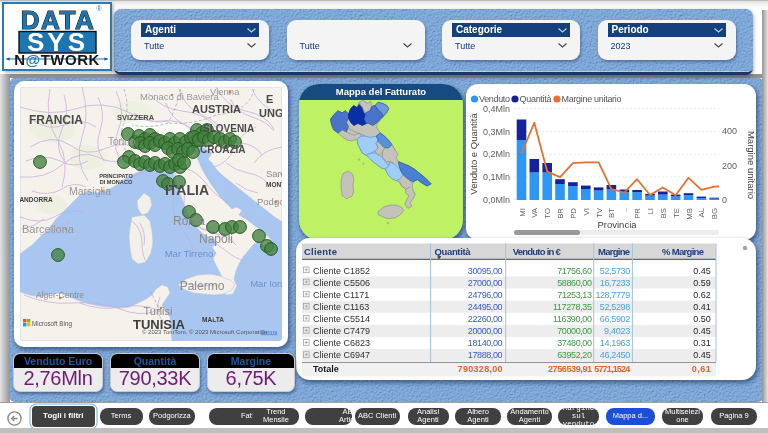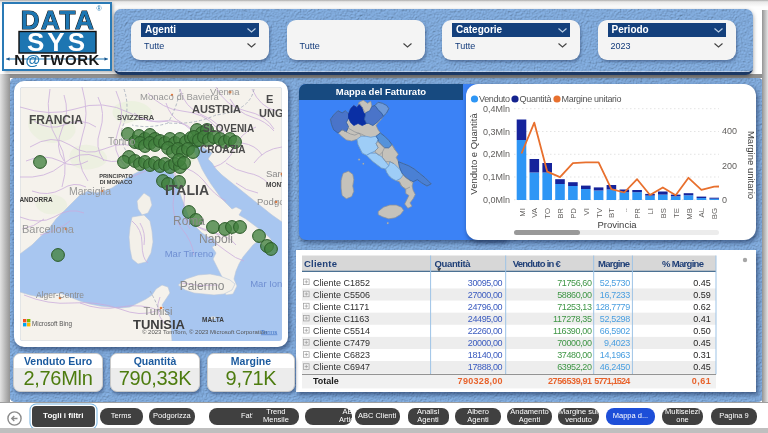--- a/index.html
+++ b/index.html
@@ -19,22 +19,22 @@
   .slhead svg,.slval svg{position:absolute;right:3px;top:4.5px;}
   .slval{position:absolute;left:13px;top:21px;font-size:9px;color:#123a7a;width:112px;}
   
   #logo{left:2px;top:2px;width:106px;height:65px;background:#fff;border:2px solid #2a7ab6;box-shadow:1.5px 2px 3px rgba(0,0,0,.28);}
   
   #navbar{left:0;top:402px;width:768px;height:25.5px;background:#ffffff;border-top:1px solid #9f9f9f;}
   #botstrip{left:0;top:427.5px;width:768px;height:5.5px;background:#bfbfbf;}
   .nb{position:absolute;top:4.5px;height:17.5px;border-radius:8px;background:#404040;color:#fff;font-size:7.5px;line-height:8.2px;display:flex;align-items:center;justify-content:center;text-align:center;box-sizing:border-box;}
   
   .kpi{position:absolute;top:353px;height:37px;border-radius:7px;overflow:hidden;background:#ececec;box-shadow:1px 2px 3px rgba(30,50,90,.5);border:1px solid #c9c9c9;}
-  .kpihead{height:14px;background:#ffffff;color:#1b5a9e;font-weight:bold;font-size:10.5px;text-align:center;line-height:15px;}
-  .kpival{height:23px;color:#4d7c0f;font-size:20px;text-align:center;line-height:21px;letter-spacing:-.3px;}
+  .kpihead{height:14px;background:#000000;color:#1b5a9e;font-weight:bold;font-size:10.5px;text-align:center;line-height:15px;}
+  .kpival{height:23px;color:#701a75;font-size:20px;text-align:center;line-height:21px;letter-spacing:-.3px;}
   
   .card{position:absolute;background:#fff;box-shadow:1.5px 2.5px 4px rgba(20,40,80,.55);}
 </style></head>
 <body>
 <svg width="0" height="0" style="position:absolute">
     <defs>
  <filter id="tex" x="0" y="0" width="100%" height="100%">
    <feTurbulence type="fractalNoise" baseFrequency="0.8" numOctaves="3" seed="11" result="n"></feTurbulence>
    <feDiffuseLighting in="n" lighting-color="#ffffff" surfaceScale="1.5" diffuseConstant="1" result="dl">
           <feDistantLight azimuth="235" elevation="58"></feDistantLight>
@@ -291,21 +291,21 @@
    <rect y="4" width="3.4" height="3.4" fill="#00a4ef"></rect>
           <rect x="4" y="4" width="3.4" height="3.4" fill="#ffb900"></rect>
   </g>
   <text x="12" y="239">Microsoft Bing</text>
   <text x="122" y="246.5" font-size="6">© 2023 TomTom, © 2023 Microsoft Corporation</text>
   <text x="241" y="246.5" font-size="6" fill="#3b6fc4" text-decoration="underline">Terms</text>
  </g>
 </svg>
 </div>
 
-<div class="card" id="fatcard" style="left:299px;top:84px;width:164px;height:156px;border-radius:7px;background:#3b82f6;overflow:hidden;padding-left:45px;">
+<div class="card" id="fatcard" style="left:299px;top:84px;width:164px;height:156px;border-radius:20px;background:#bef264;overflow:hidden;">
  <div style="position:absolute;left:0;top:0;width:164px;height:15.5px;background:#174a80;color:#fff;font-weight:bold;font-size:9.5px;text-align:center;line-height:16.5px;">Mappa del Fatturato</div>
  <svg style="position:absolute;left:0;top:15.5px" width="164" height="140" viewBox="0 15.5 164 140">
   <g stroke-width="0.7" stroke-linejoin="round" transform="translate(-3.5,-4.5) scale(1.06)">
 
    <path d="M36 33 L40 29 44 31 47 29 50 32 52 27 55 24 58 26 60 21 64 19 68 22 71 20 72 25 75 24 78 21 82 22 86 24 88 27 86 31 83 34 81 37 78 40 76 43 78 47 80 50 84 53 88 57 91 61 94 66 97 70 95 73 97 77 102 79 107 81 112 84 117 88 122 92 126 96 128 98 124 100 119 97 115 94 111 96 110 100 111 104 113 108 111 112 108 116 110 119 106 121 103 117 105 113 107 109 104 107 104 103 100 100 98 96 95 95 91 93 88 90 86 87 85 84 81 83 77 80 73 77 70 74 67 71 63 69 61 65 59 61 58 56 53 57.5 48 56.5 44 53.5 41 50.5 38 48 36 47 34 42 33 37 Z" fill="#c5c2bb" stroke="#8e9396"></path>
 
    <path d="M36 33 L40 29 44 31 47 29 50 32 50 36 48 40 50 44 48 49 44 47 40 50 36 47 34 42 33 37 Z" fill="#4a74c9" stroke="#2a5a9e"></path>
    <path d="M50 32 L52 27 55 24 58 26 60 23 63 26 64 30 66 33 65 37 67 41 63 43 59 41 55 43 52 40 50 36 Z" fill="#0a2fa4" stroke="#0a2fa4"></path>
    <path d="M66 31 L70 29 72 25 75 24 78 28 81 31 83 34 80 37 77 40 73 43 69 41 67 41 65 37 66 33 Z" fill="#4a74c9" stroke="#2a5a9e"></path>
    <path d="M75 24 L78 21 82 22 86 24 88 27 86 31 83 34 81 31 78 28 Z" fill="#6f9ad9" stroke="#2a5a9e"></path>
@@ -418,21 +418,21 @@
    <circle cx="49" cy="15" r="3.6" fill="#14238f"></circle>
         <text x="53.5" y="18.1" fill="#555" textLength="32">Quantità</text>
    <circle cx="91" cy="15" r="3.6" fill="#e8702e"></circle>
         <text x="95.5" y="18.1" fill="#555" textLength="60">Margine unitario</text>
   </g>
   <rect x="48" y="146" width="205" height="5" rx="2.5" fill="#ececec"></rect>
   <rect x="48" y="146" width="66" height="5" rx="2.5" fill="#999999"></rect>
 </svg>
 </div>
 
-<div class="card" id="tablecard" style="left:296px;top:250px;width:460px;height:142px;border-radius:0;overflow:hidden;text-align:center;">
+<div class="card" id="tablecard" style="left:296px;top:238px;width:460px;height:142px;border-radius:14px;overflow:hidden;text-align:center;">
 <svg style="position:absolute;left:0;top:0" width="460" height="142" viewBox="0 0 460 142" font-family="Liberation Sans">
   <g fill="#ededed">
         <rect x="6" y="38.45" width="414" height="12.1"></rect>
         <rect x="6" y="62.65" width="414" height="12.1"></rect>
         <rect x="6" y="86.85" width="414" height="12.1"></rect>
         <rect x="6" y="111.05" width="414" height="12.1"></rect>
       </g>
   <rect x="6" y="5.5" width="414" height="15.5" fill="#d7d7d7"></rect>
   <line x1="6" y1="21.3" x2="420" y2="21.3" stroke="#1f4e79" stroke-width="1"></line>
   <g font-size="9.5" font-weight="bold" fill="#1f3f77" lengthAdjust="spacingAndGlyphs">
@@ -548,36 +548,36 @@
 <div class="kpi" style="left:13px;width:88px;">
   <div class="kpihead">Venduto Euro</div>
     <div class="kpival">2,76Mln</div>
 </div>
 <div class="kpi" style="left:110px;width:88px;">
   <div class="kpihead">Quantità</div>
     <div class="kpival">790,33K</div>
 </div>
 <div class="kpi" style="left:207px;width:86px;">
   <div class="kpihead">Margine</div>
-    <div class="kpival">9,71K</div>
+    <div class="kpival">6,75K</div>
 </div>
 
 <div class="abs" id="navbar">
   <svg class="abs" style="left:7px;top:8px" width="15" height="15" viewBox="0 0 15 15">
     <circle cx="7.5" cy="7.5" r="6.6" fill="none" stroke="#8a8a8a" stroke-width="1.4"></circle>
     <path d="M10.5 7.5 H5 M7.3 5 L4.7 7.5 L7.3 10" fill="none" stroke="#8a8a8a" stroke-width="1.3"></path>
   </svg>
   <div class="nb" style="left:31.5px;top:2.5px;width:63.5px;height:21.5px;border-radius:4px;font-weight:bold;font-size:8px;box-shadow:0 0 0 1.5px #fff,0 0 0 2.5px #74b2e0;">Togli i filtri</div>
   <div class="nb" style="left:99.5px;width:43px;">Terms</div>
   <div class="nb" style="left:148.8px;width:46px;">Podgorizza</div>
   <div class="nb" style="left:209px;width:58px;padding-left:36px;">Fatturato</div>
   <div class="nb" style="left:252.4px;width:47px;">Trend<br>Mensile</div>
   <div class="nb" style="left:304.7px;width:47px;padding-left:44px;">ABC<br>Articoli</div>
   <div class="nb" style="left:354.6px;width:45px;">ABC Clienti</div>
-  <div class="nb" style="left:407.5px;width:41px;border-radius:7px;">Analisi<br>Agenti</div>
+  <div class="nb" style="left:407.5px;width:41px;">Analisi<br>Agenti</div>
   <div class="nb" style="left:455px;width:46px;">Albero<br>Agenti</div>
   <div class="nb" style="left:507px;width:45px;">Andamento<br>Agenti</div>
-  <div class="nb" style="left:558px;width:41px;">Margine sul<br>venduto</div>
+  <div class="nb" style="left:558px;width:41px;font-family:Liberation Mono, monospace;">Margine sul<br>venduto</div>
   <div class="nb" style="left:606px;width:49px;background:#1d4ed8;">Mappa d...</div>
   <div class="nb" style="left:662px;width:41px;">Multiselezi<br>one</div>
   <div class="nb" style="left:711px;width:46px;">Pagina 9</div>
 </div>
 <div class="abs" id="botstrip"></div>
 
 </body></html>

